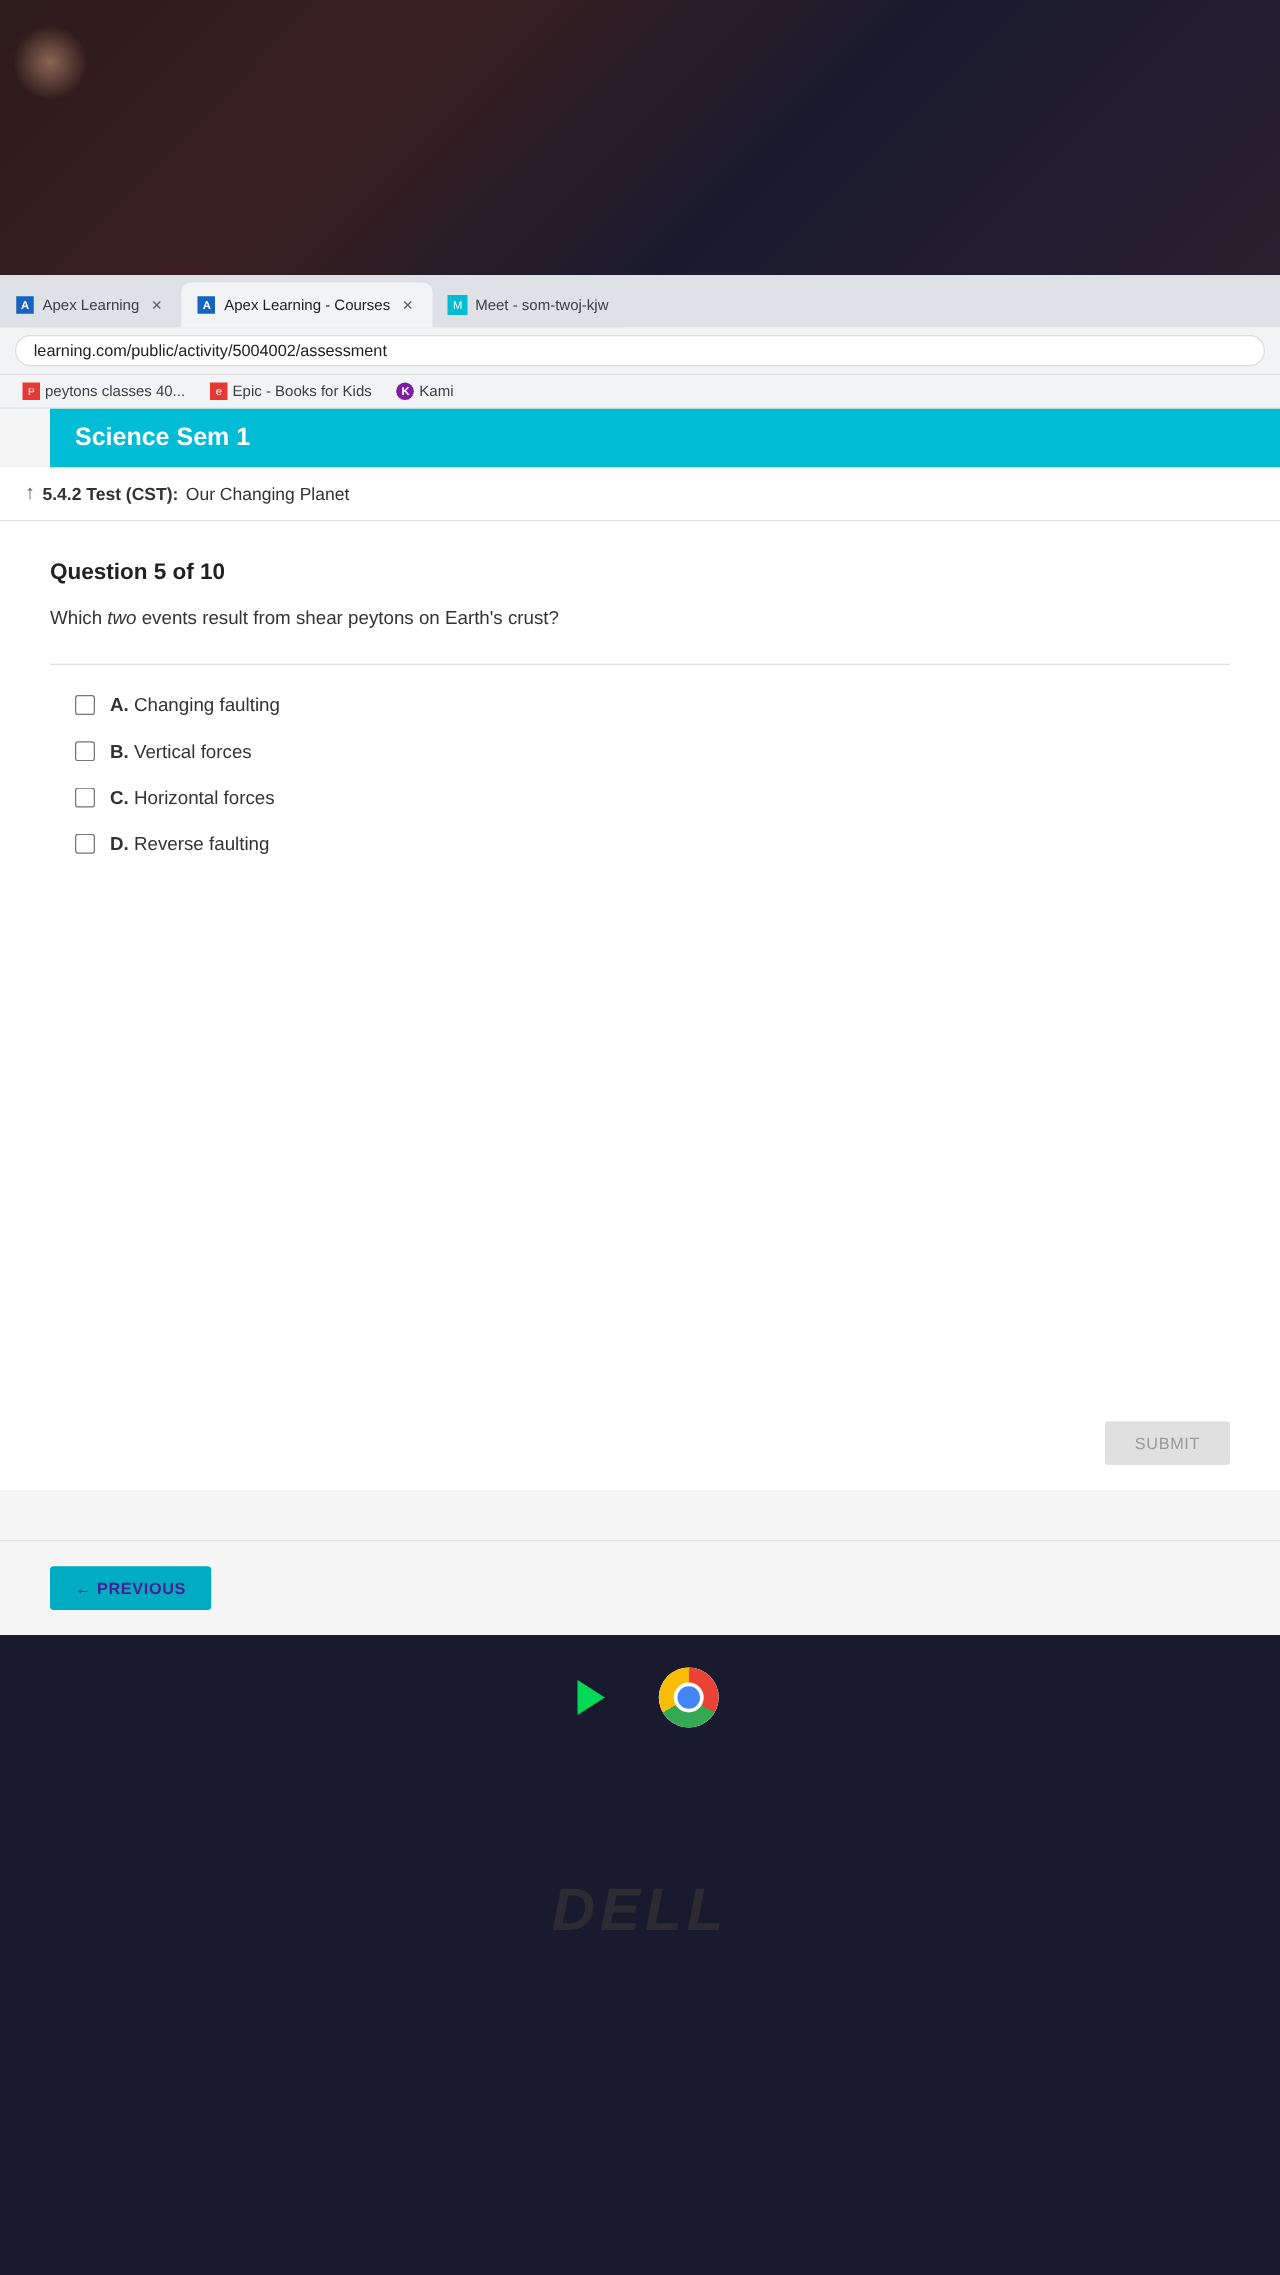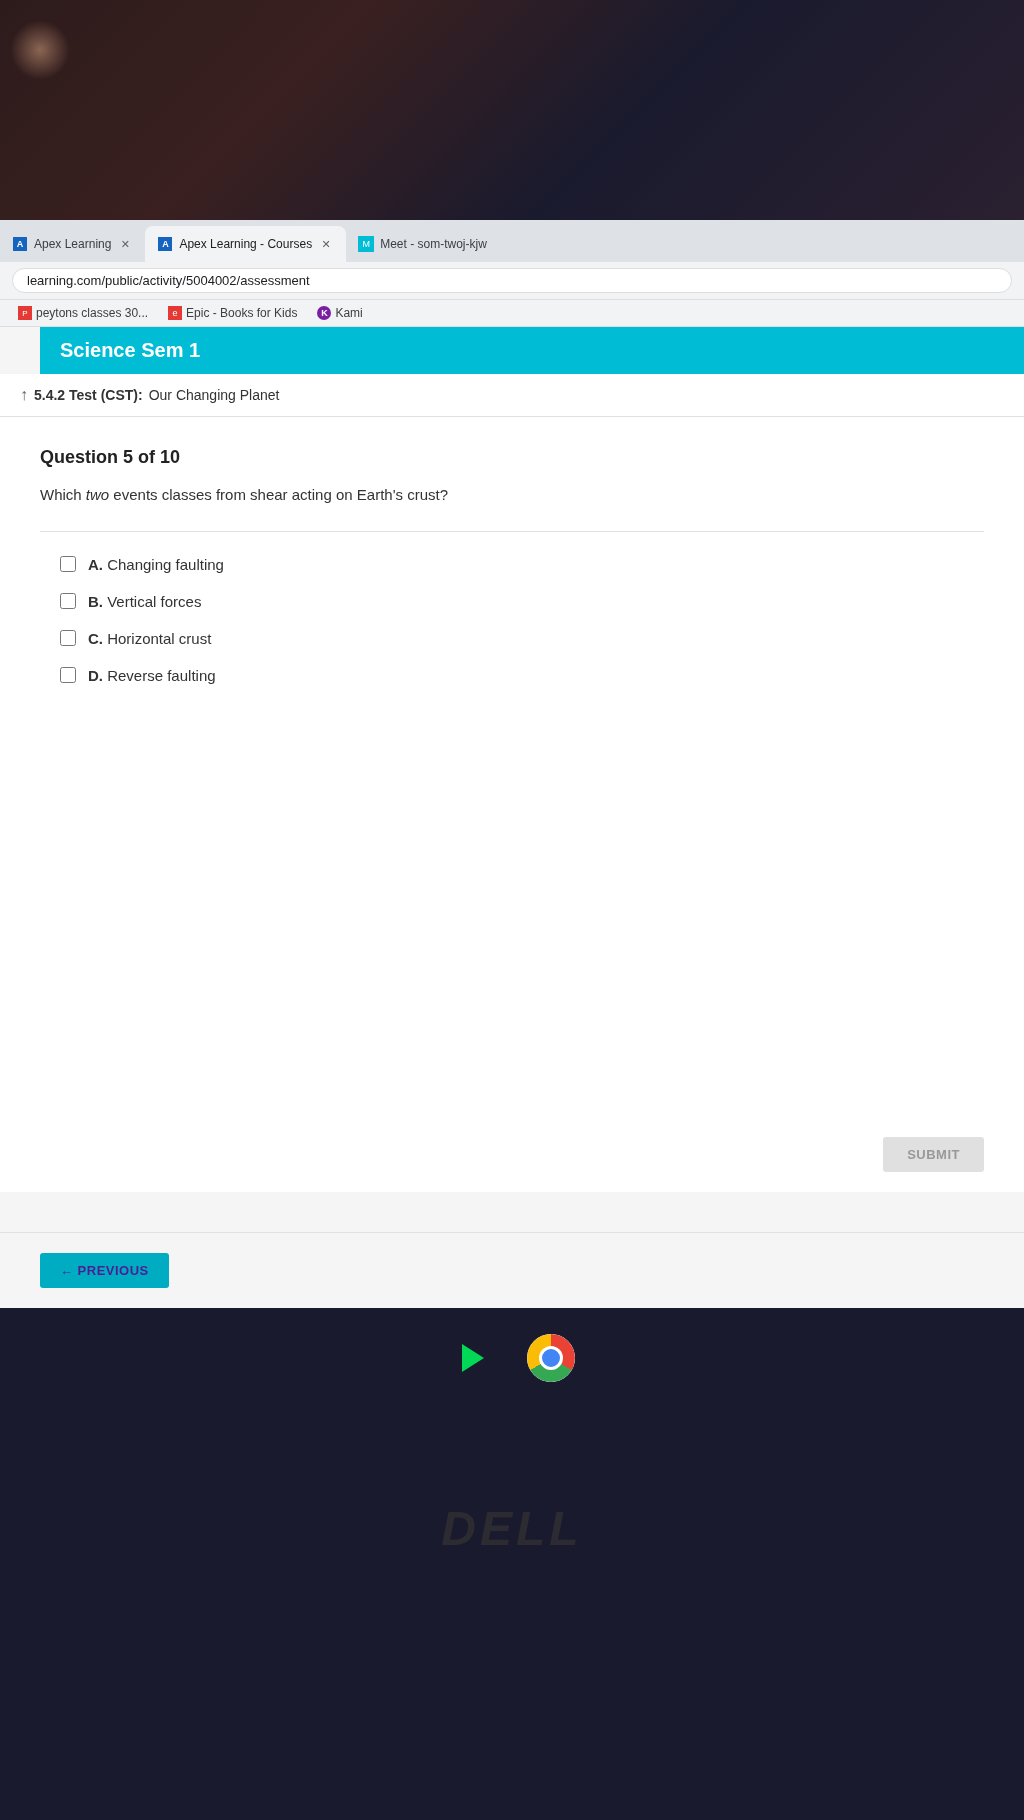--- a/index.html
+++ b/index.html
@@ -266,21 +266,21 @@
       padding: 20px 40px;
       background: white;
     }
 
     .submit-btn {
       background: #e0e0e0;
       color: #999;
       border: none;
       padding: 10px 24px;
       font-size: 13px;
-      font-weight: bold;
+      font-weight: normal;
       letter-spacing: 0.5px;
       cursor: pointer;
       border-radius: 3px;
     }
 
     
     .nav-footer {
       background: #f5f5f5;
       padding: 20px 40px;
       display: flex;
@@ -479,21 +479,21 @@
   <div class="address-bar">
     <input class="address-input" type="text" readonly="" value="learning.com/public/activity/5004002/assessment" style="">
   </div>
 
   <div class="bookmarks-bar">
 
     <div class="bookmark-item">
       <span class="bookmark-favicon">
         <span class="favicon-peyton">P</span>
       </span>
-      <span>peytons classes 30...</span>
+      <span>peytons classes 40...</span>
     </div>
 
     <div class="bookmark-item">
       <span class="bookmark-favicon">
         <span class="favicon-epic">e</span>
       </span>
       <span>Epic - Books for Kids</span>
     </div>
 
     <div class="bookmark-item">
@@ -515,21 +515,21 @@
       <span class="breadcrumb-arrow">↑</span>
       <span class="breadcrumb-title">5.4.2 Test (CST):</span>
       <span>Our Changing Planet</span>
     </div>
 
     <div class="quiz-container">
 
       <div class="question-header">Question 5 of 10</div>
 
       <div class="question-text">
-        <span>Which </span><em>two</em><span> events classes from shear acting on Earth's crust?</span>
+        <span>Which </span><em>two</em><span> events result from shear peytons on Earth's crust?</span>
       </div>
 
       <hr class="divider">
 
       <div class="answer-options">
 
         <div class="answer-option">
           <input type="checkbox" class="answer-checkbox" id="opt-a" style="">
           <label class="answer-label" for="opt-a">
             <strong>A.</strong>
@@ -542,21 +542,21 @@
           <label class="answer-label" for="opt-b">
             <strong>B.</strong>
             <span>Vertical forces</span>
           </label>
         </div>
 
         <div class="answer-option">
           <input type="checkbox" class="answer-checkbox" id="opt-c" style="">
           <label class="answer-label" for="opt-c">
             <strong>C.</strong>
-            <span>Horizontal crust</span>
+            <span>Horizontal forces</span>
           </label>
         </div>
 
         <div class="answer-option">
           <input type="checkbox" class="answer-checkbox" id="opt-d" style="">
           <label class="answer-label" for="opt-d">
             <strong>D.</strong>
             <span>Reverse faulting</span>
           </label>
         </div>

